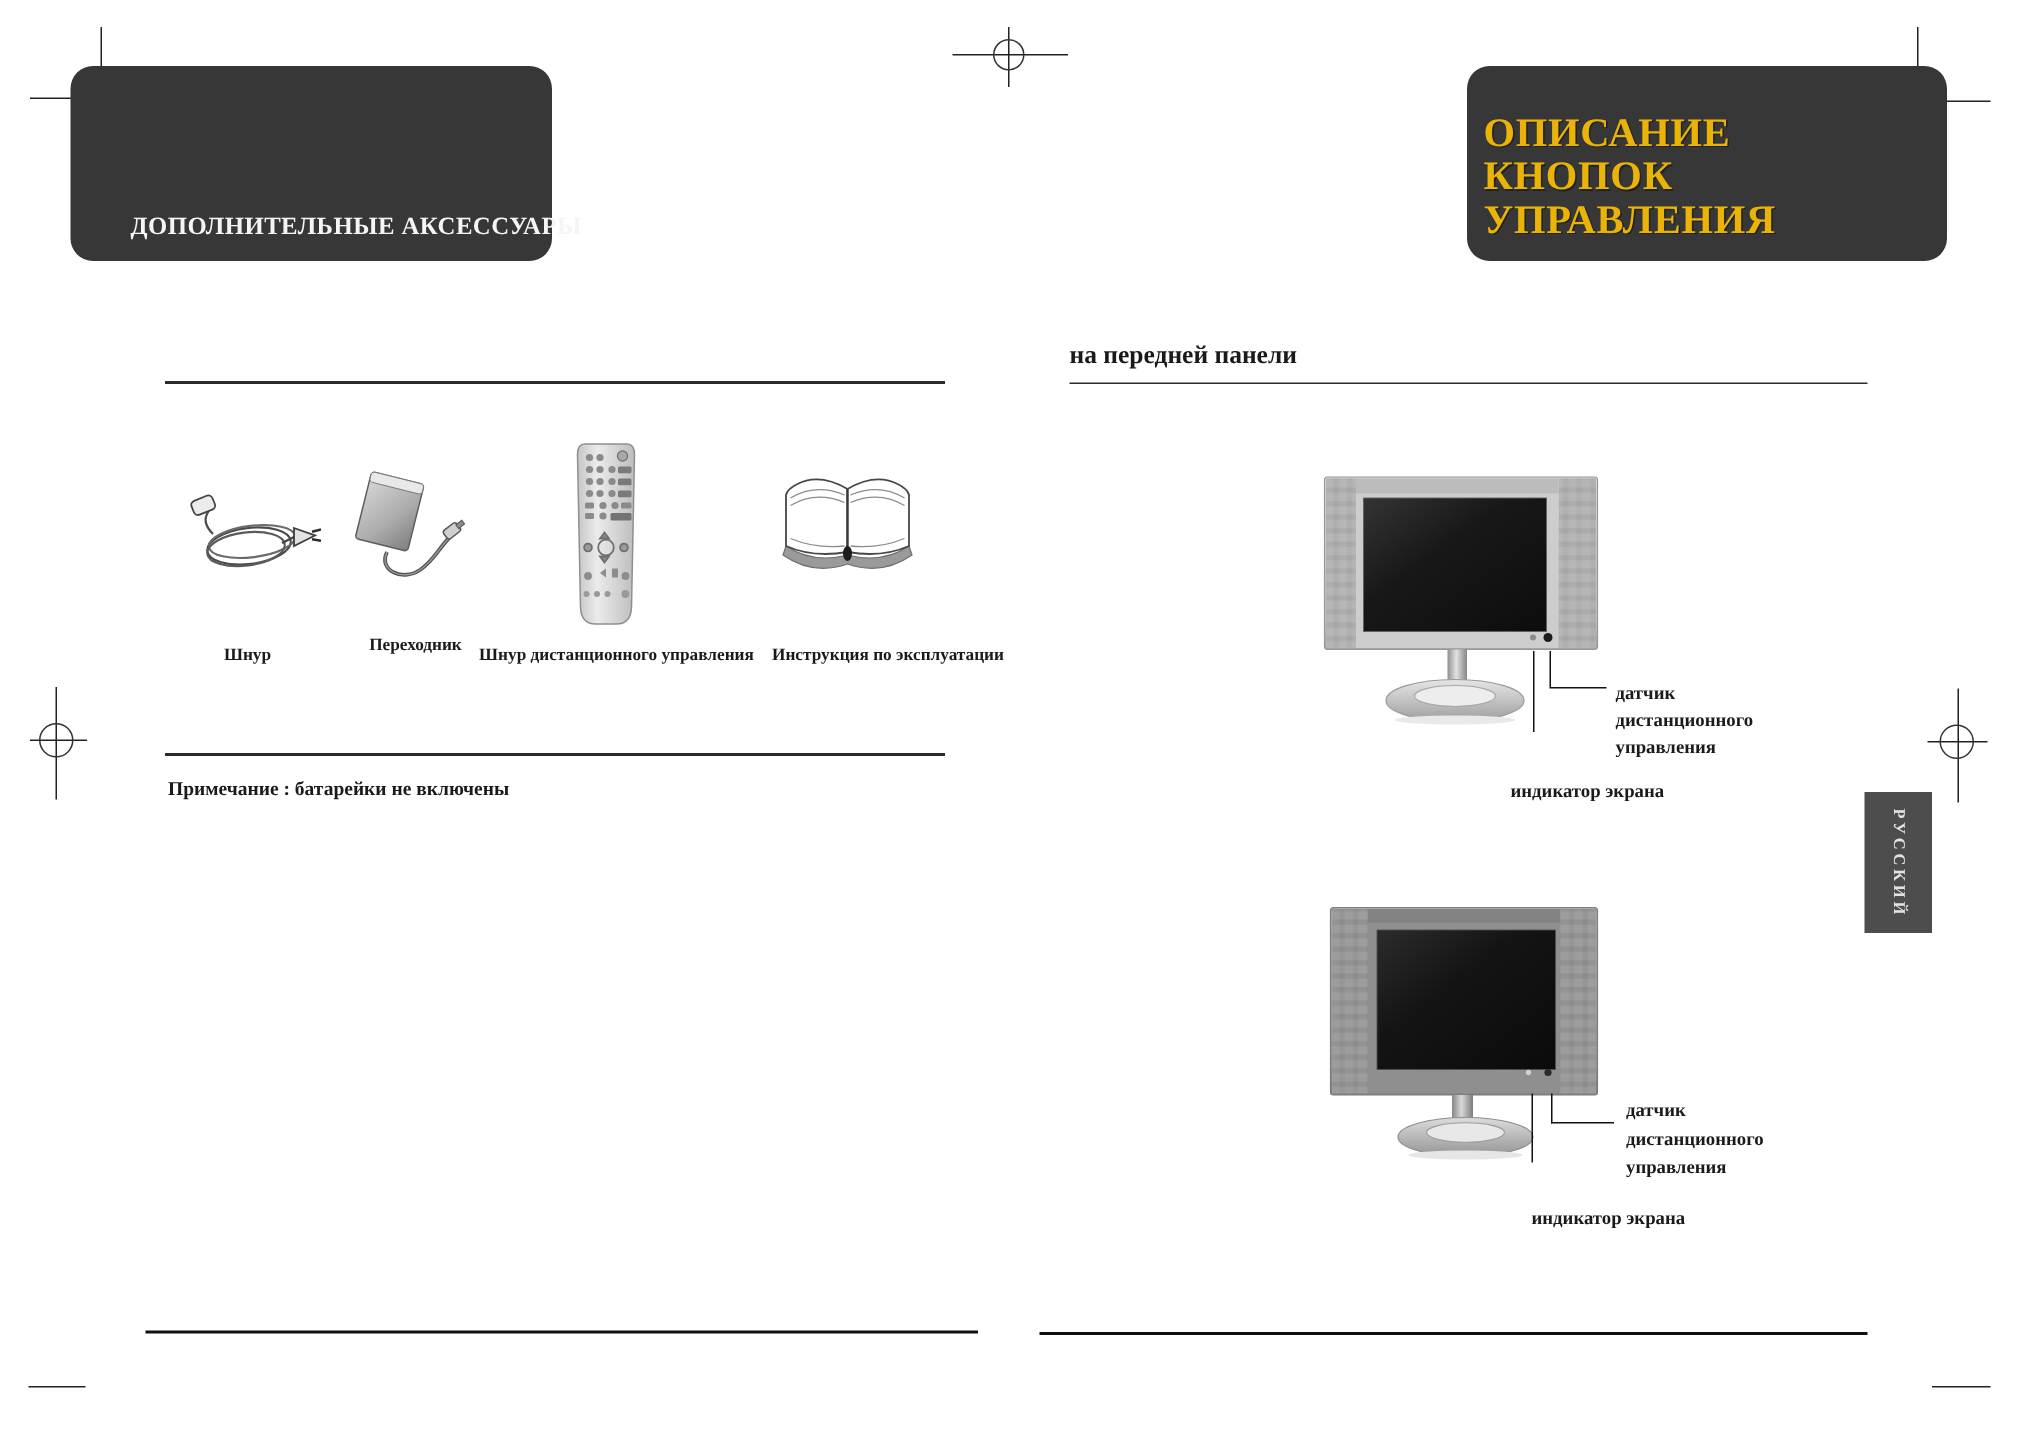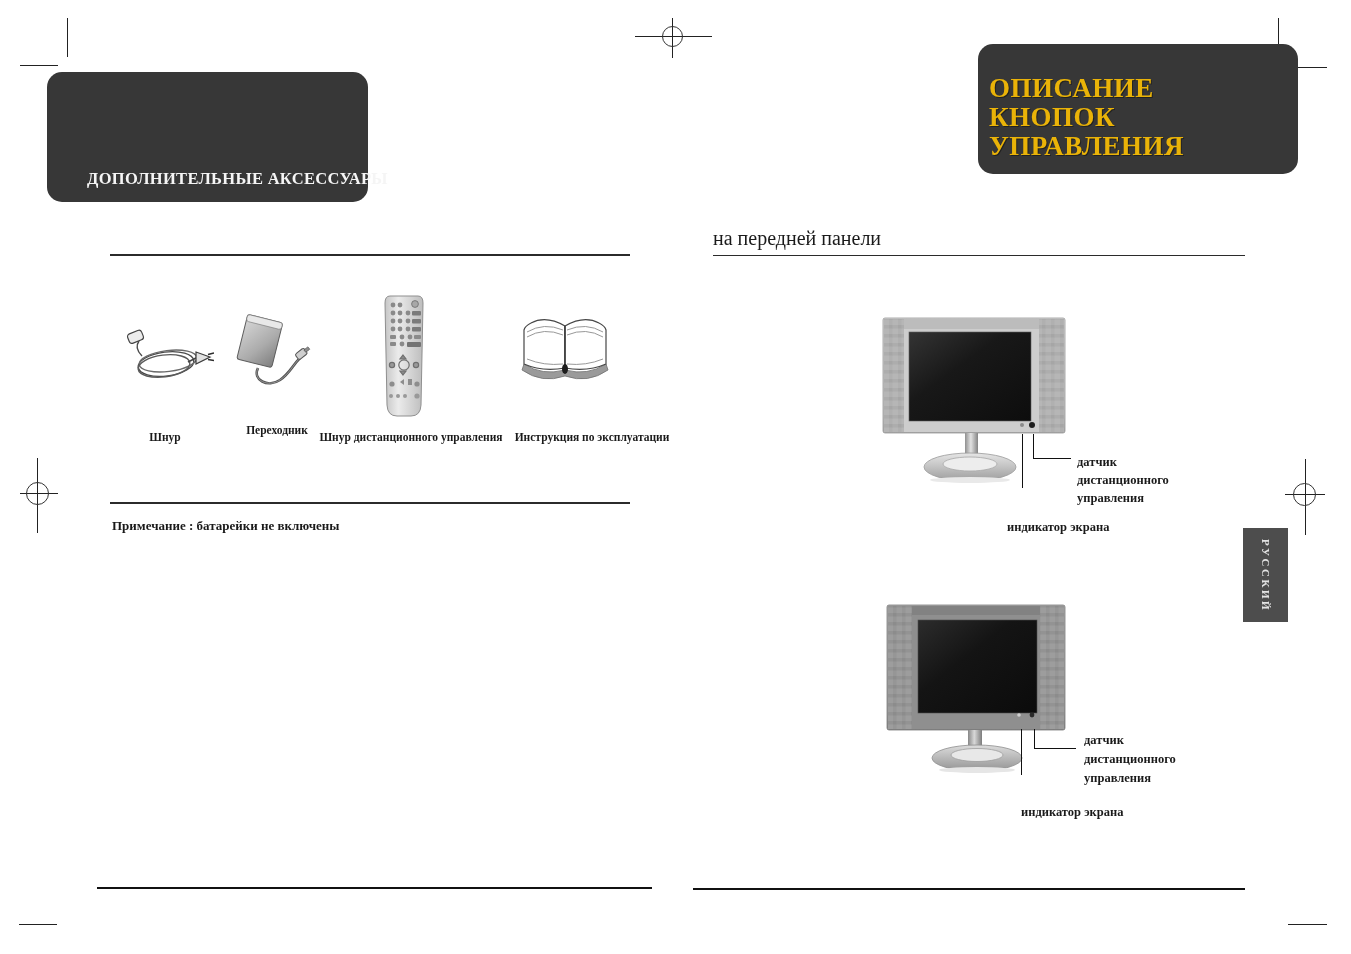--- a/index.html
+++ b/index.html
@@ -17,21 +17,21 @@
   .header-box { position:absolute; background:#373737; border-radius:15px; }
   .left-title { position:absolute; left:40px; bottom:13px; color:#f5f5f5; font-weight:bold; font-size:16.5px; letter-spacing:0.3px; white-space:nowrap; }
   .right-title { position:absolute; left:11px; top:30px; color:#eab308; font-weight:bold; font-size:27px; line-height:29px; letter-spacing:0.5px; text-shadow:1px 1px 0 #222; }
 
   
   .rule-thin { position:absolute; background:#2b2b2b; height:1.5px; }
   .rule-bold { position:absolute; background:#111; height:2px; }
 
   .acc-label { position:absolute; transform:translateX(-50%); font-weight:bold; font-size:11.5px; white-space:nowrap;text-align:right; }
   .note-text { position:absolute; font-weight:bold; font-size:13px; white-space:nowrap; }
-  .section-title { position:absolute; font-weight:normal; font-size:20px; white-space:nowrap; }
+  .section-title { position:absolute; font-weight:bold; font-size:17px; white-space:nowrap; }
 
   .callout-v { position:absolute; width:1px; background:#111; }
   .callout-h { position:absolute; height:1px; background:#111; }
   .callout-label { position:absolute; font-weight:bold; font-size:12.5px; line-height:18px; white-space:nowrap;margin-top:23px; }
   .callout-label div { white-space:nowrap; }
 
   .side-tab { position:absolute; left:1243px; top:528px; width:45px; height:94px; background:#4d4d4d; display:flex; align-items:center; justify-content:center; }
   .side-tab span { writing-mode:vertical-rl; color:#e3e3e3; font-size:11px; letter-spacing:2.5px; font-weight:bold; }
 
   svg { display:block; }
@@ -62,21 +62,21 @@
   <div class="hline" style="left:1285px; top:494px; width:40px;"></div>
   <div class="regcircle" style="left:1293px; top:483px; width:23px; height:23px;"></div>
 </div>
 <div>
   <div class="hline" style="left:19px; top:924px; width:38px;"></div>
 </div>
 <div>
   <div class="hline" style="left:1288px; top:924px; width:39px;"></div>
 </div>
 
-<div class="header-box" style="left:47px; top:44px; width:321px; height:130px;margin-top:28px;">
+<div class="header-box" style="left:47px; top:44px; width:321px; height:130px;">
   <div class="left-title">ДОПОЛНИТЕЛЬНЫЕ АКСЕССУАРЫ</div>
 </div>
 
 <div class="rule-thin" style="left:110px; top:254px; width:520px;"></div>
 
 <div class="abs" style="left:122px; top:328px;">
   <svg width="92" height="58" viewBox="0 0 92 58">
     <g fill="none" stroke="#4a4a4a" stroke-width="1.4">
       <ellipse cx="44" cy="36" rx="28" ry="12" transform="rotate(-7 44 36)"></ellipse>
       <ellipse cx="46" cy="33" rx="29" ry="10.5" transform="rotate(-7 46 33)" stroke="#6a6a6a"></ellipse>

